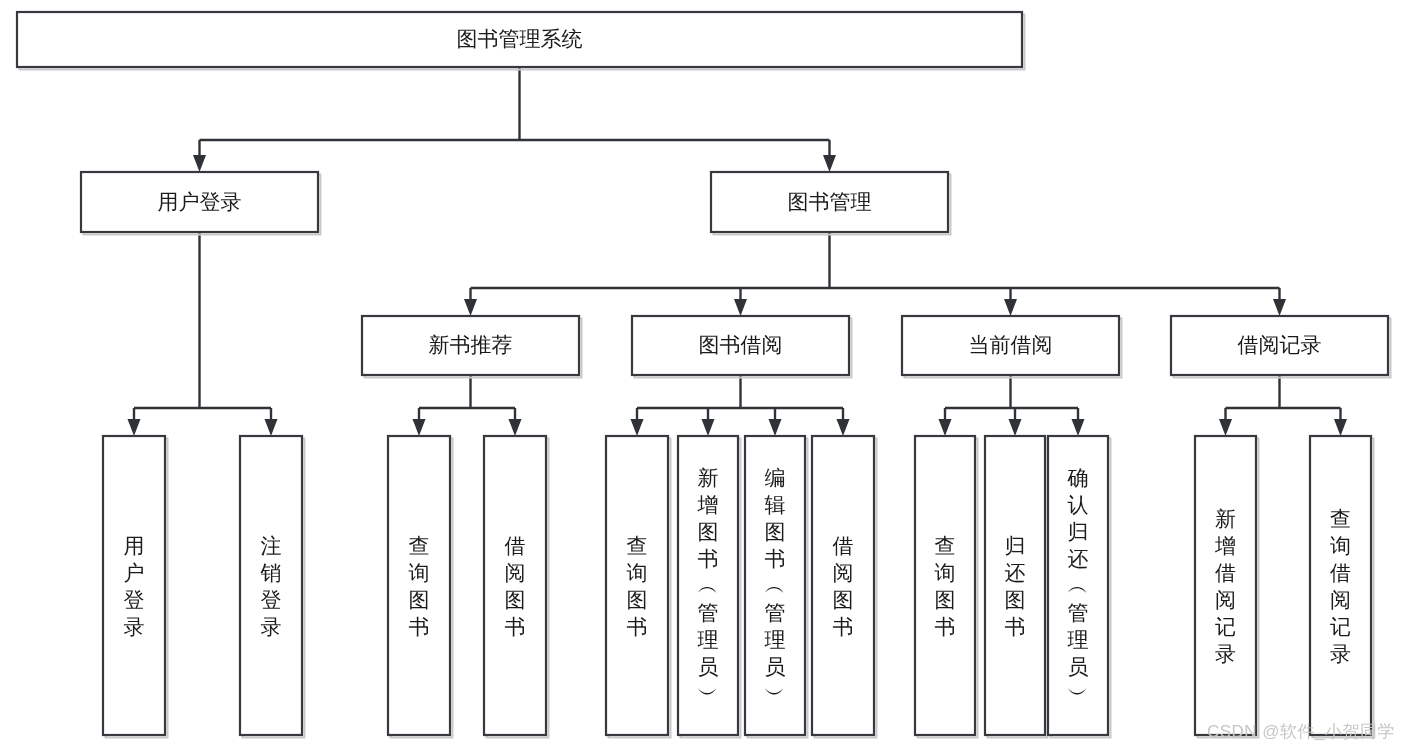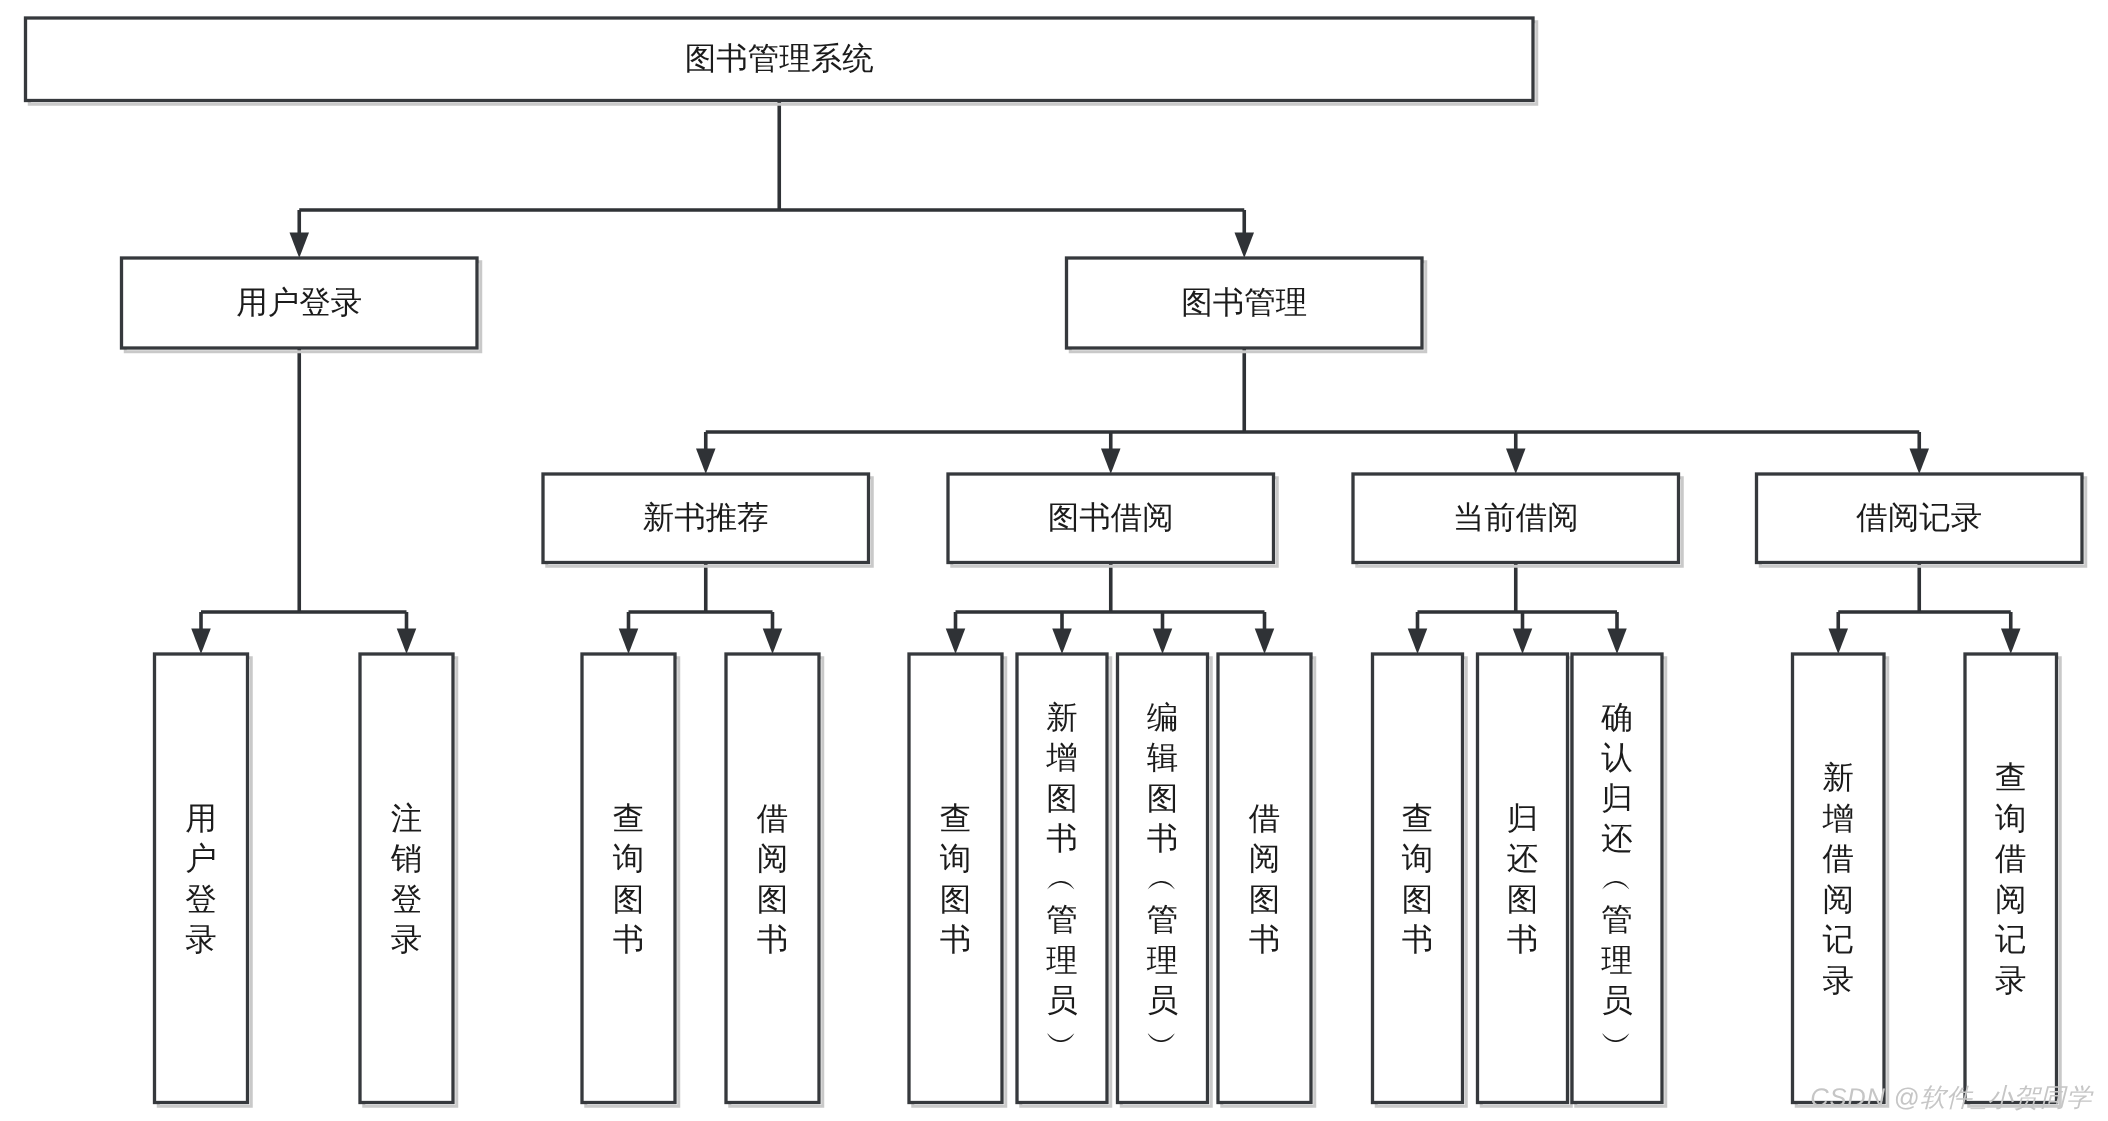--- a/index.html
+++ b/index.html
@@ -62,21 +62,20 @@
   .watermark {
     position: absolute;
     right: 10px;
     bottom: 4px;
     color: #c6c6c6;
     font-size: 17px;
     font-family: "Liberation Sans", "DejaVu Sans", sans-serif;
     letter-spacing: 0.5px;
     white-space: nowrap;
     pointer-events: none;
-    font-style: italic;
   }
 </style>
 </head>
 <body>
 
 <div id="diagram-root">
   <svg class="diagram-canvas" viewBox="0 0 1405 747">
     <g id="connector-layer">
         <g>
           <line x1="519.5" y1="67" x2="519.5" y2="140" class="connector"></line>

